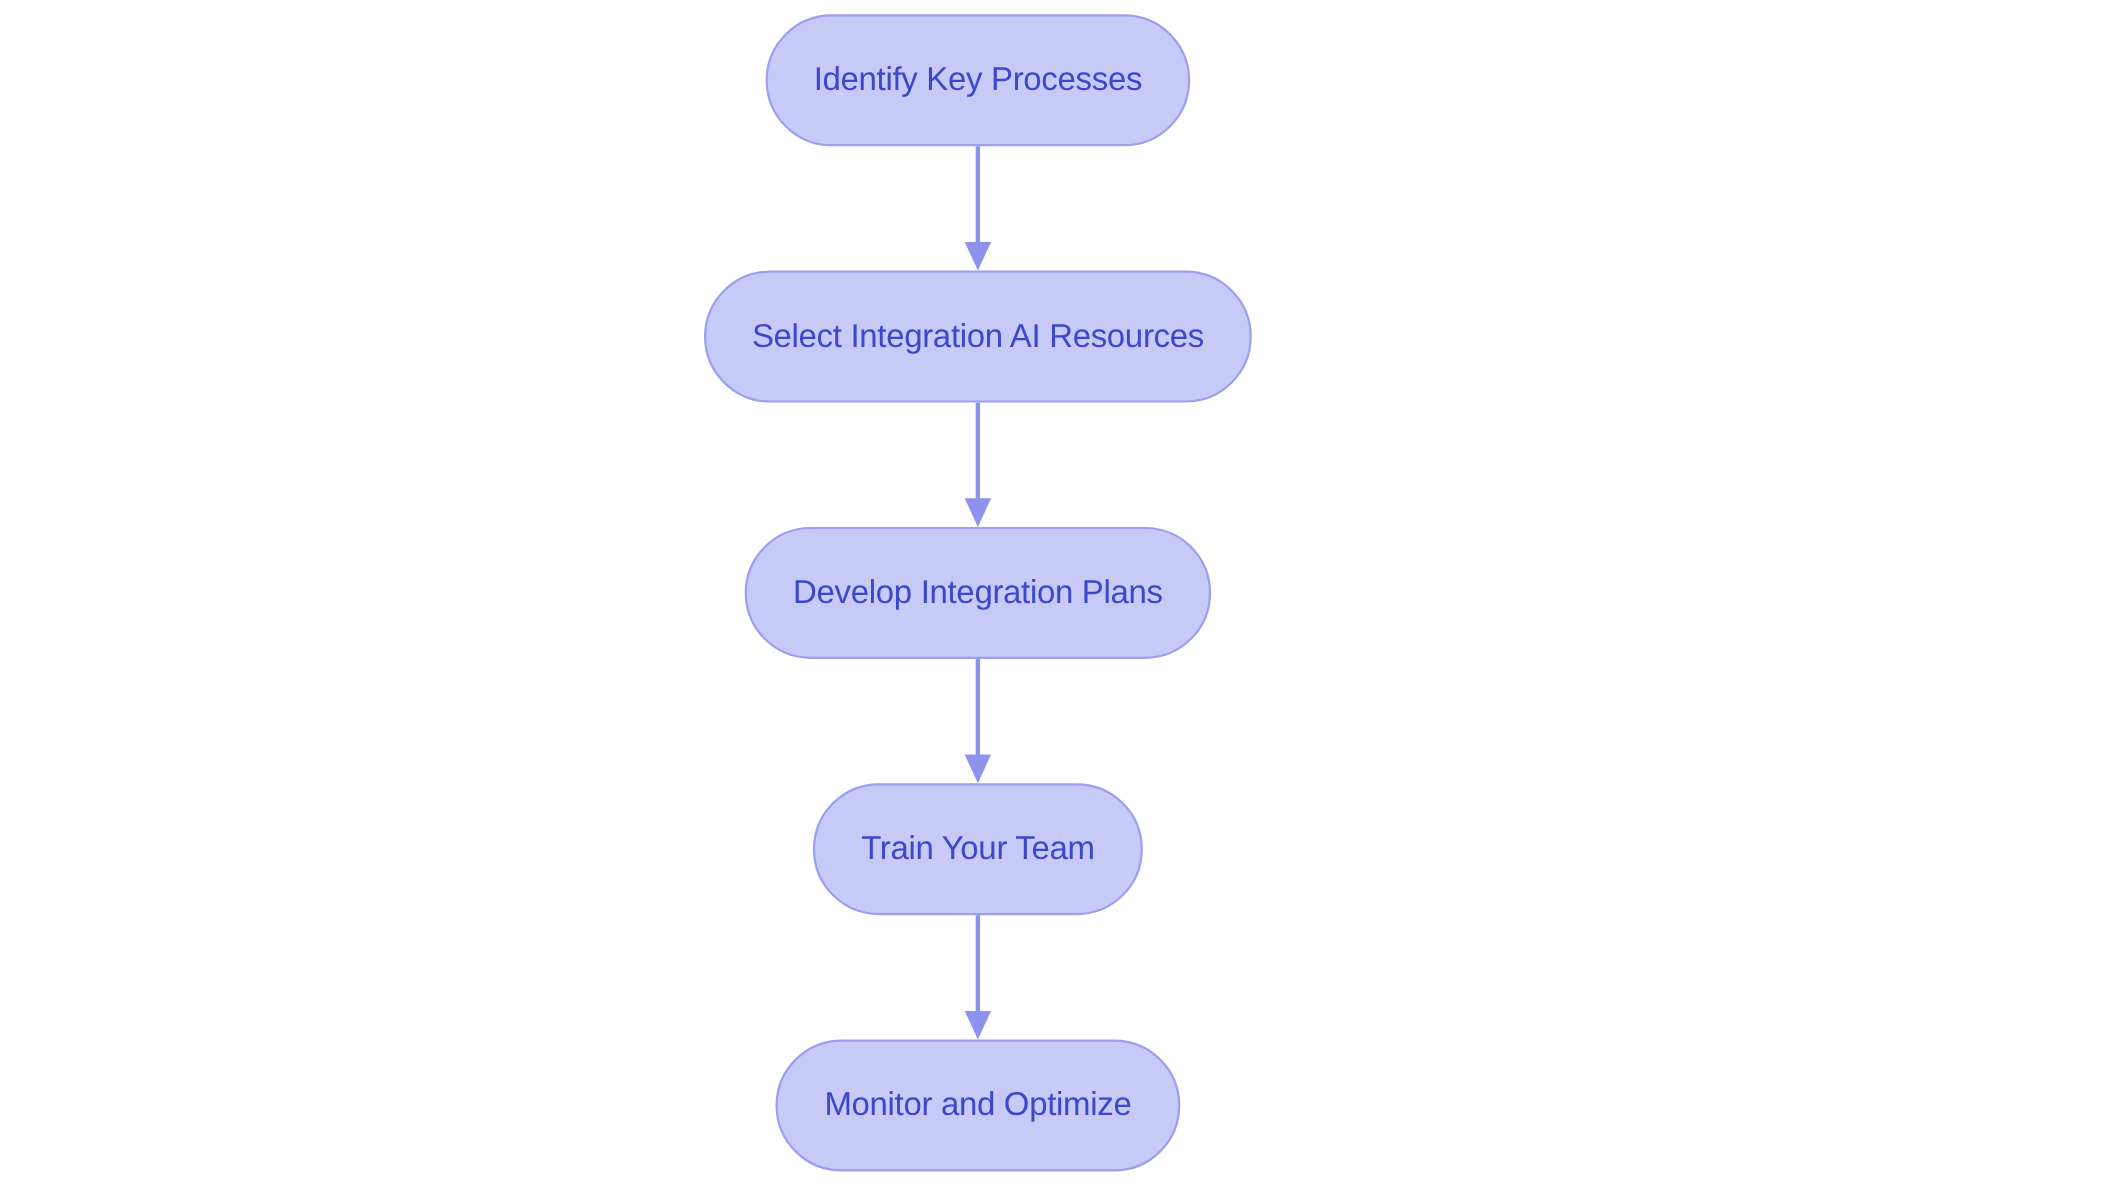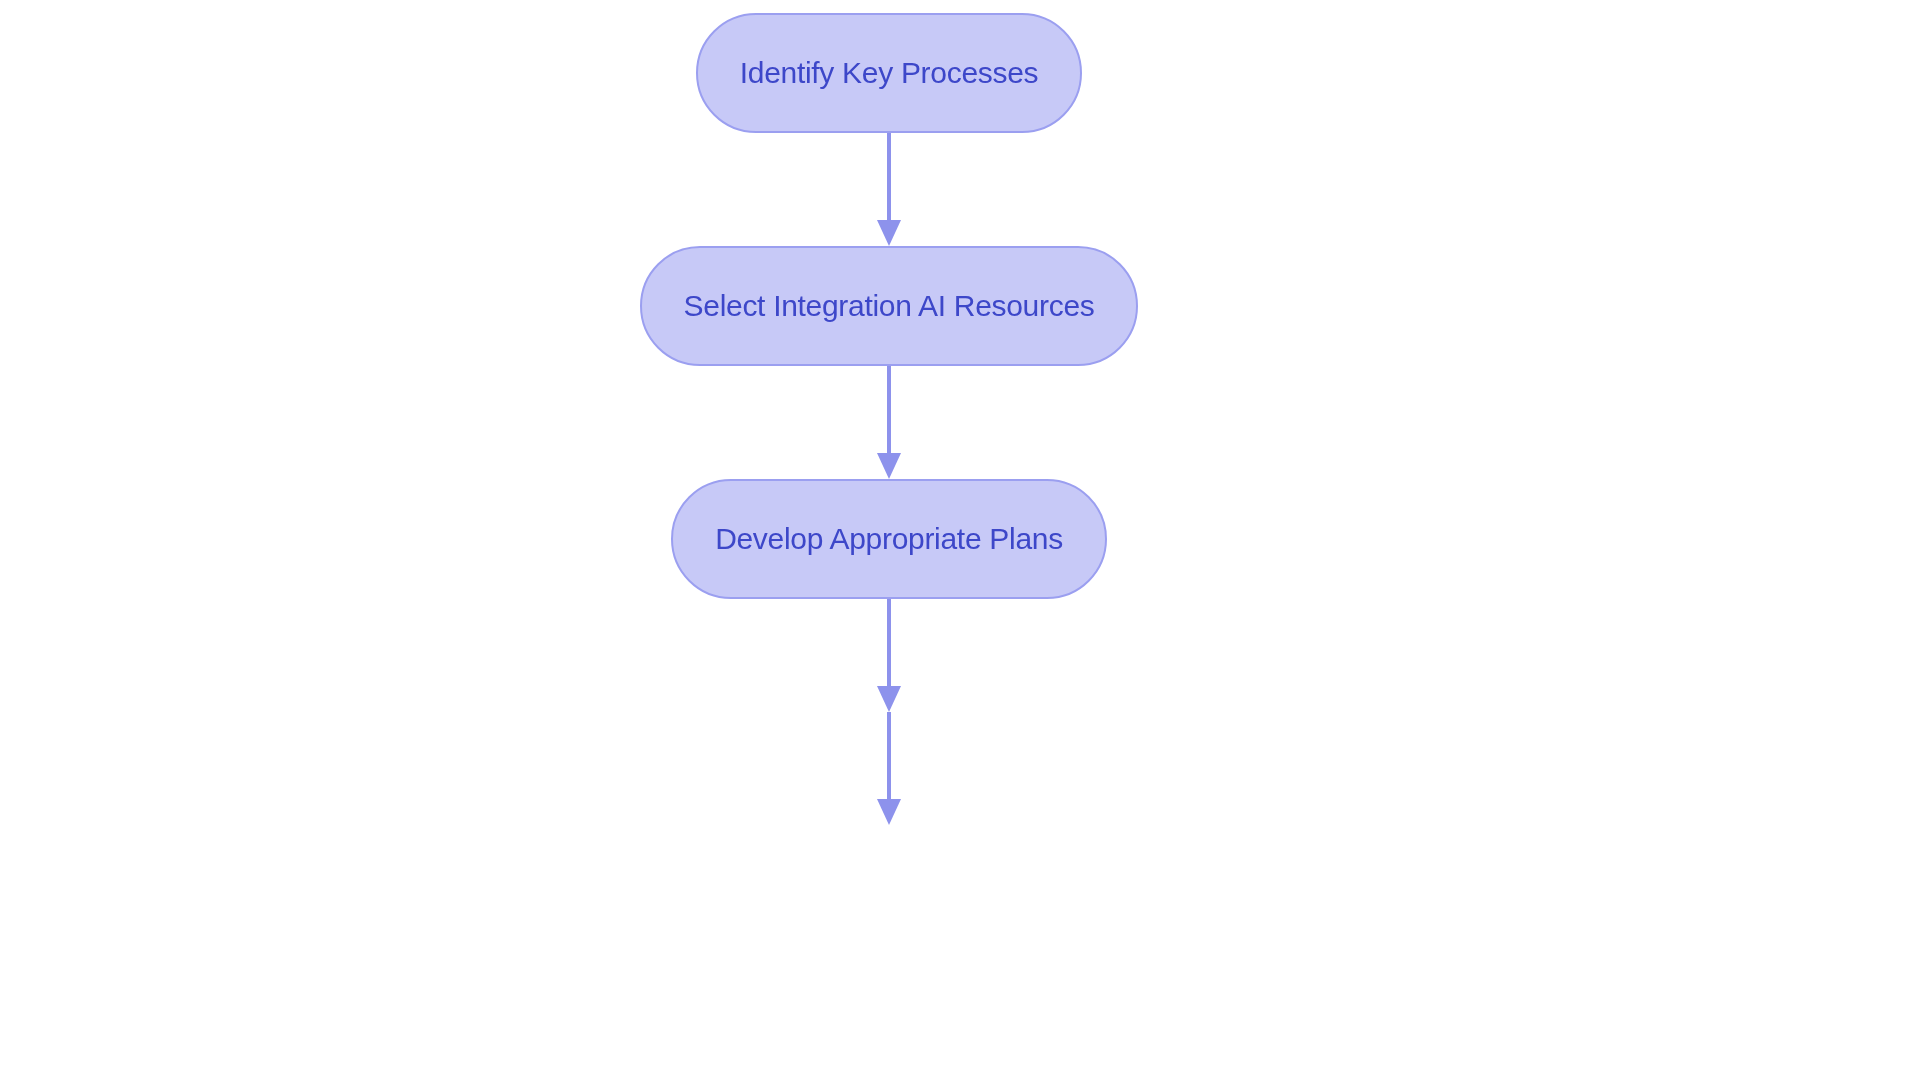--- a/index.html
+++ b/index.html
@@ -74,28 +74,34 @@
   <div class="node">
     <span>Select Integration AI Resources</span>
   </div>
 
   <div class="connector">
     <div class="line"></div>
     <div class="head"></div>
   </div>
 
   <div class="node">
-    <span>Develop Appropriate Plans</span>
+    <span>Develop Integration Plans</span>
   </div>
 
   <div class="connector">
     <div class="line"></div>
     <div class="head"></div>
   </div>
 
+  <div class="node">
+    <span>Train Your Team</span>
+  </div>
 
   <div class="connector">
     <div class="line"></div>
     <div class="head"></div>
   </div>
 
+  <div class="node">
+    <span>Monitor and Optimize</span>
+  </div>
 
 </div>
 
 </body></html>

